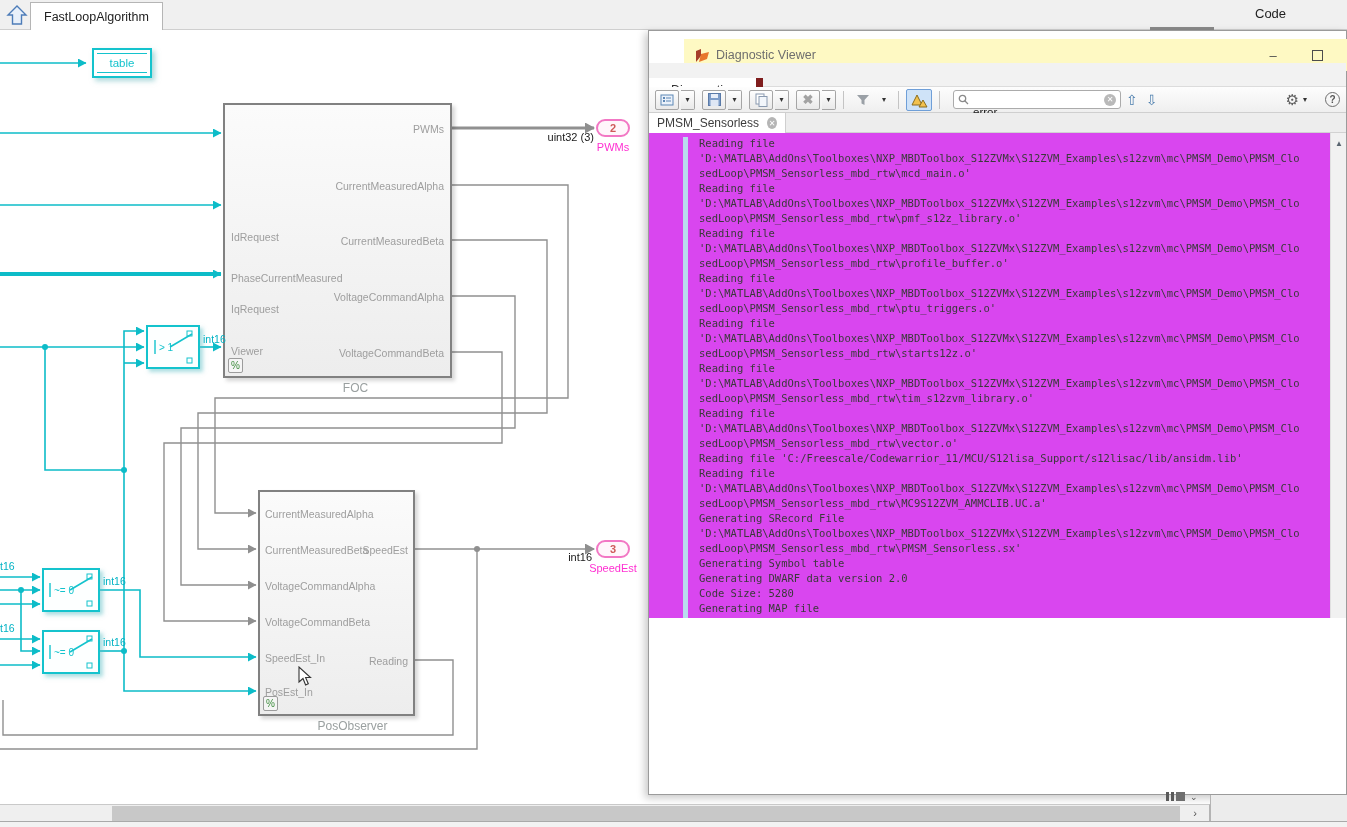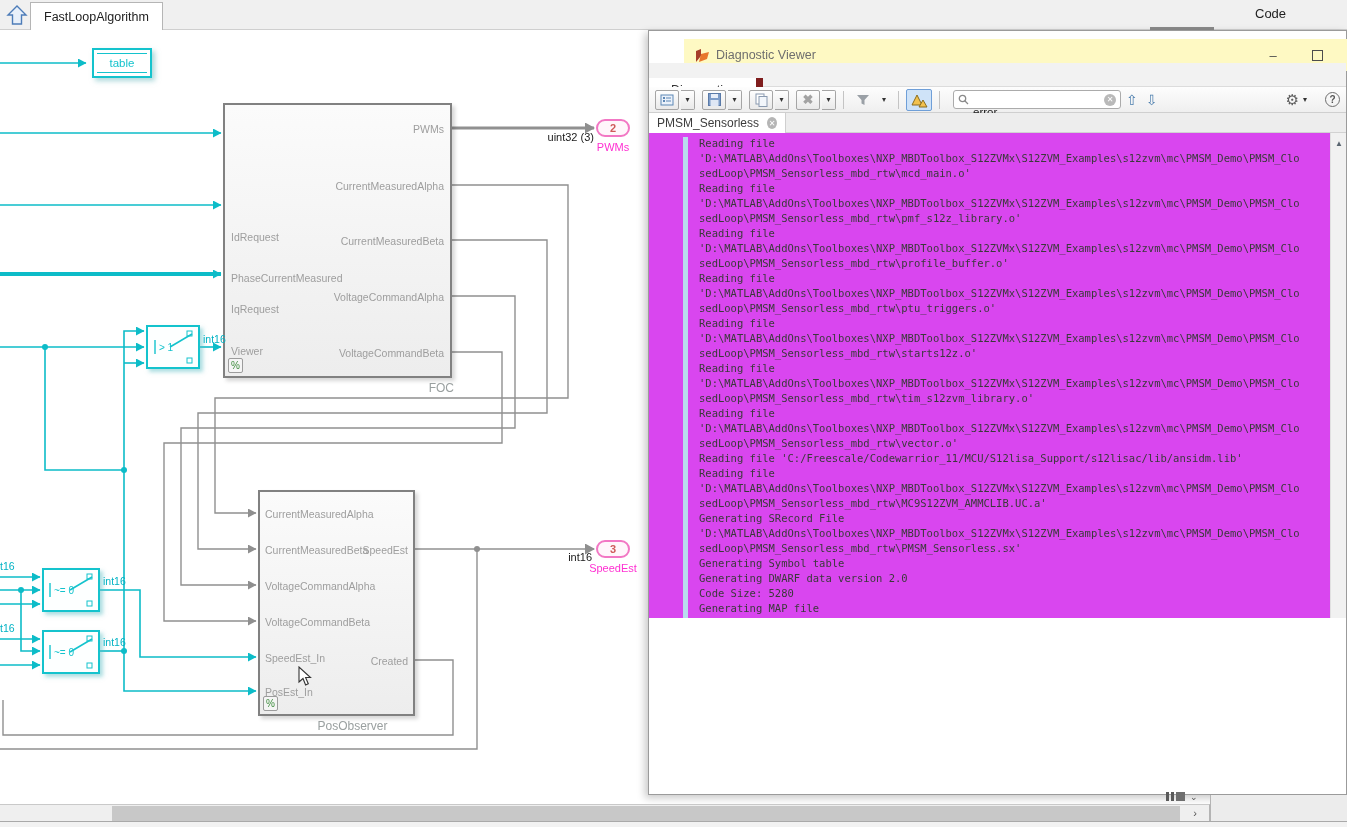--- a/index.html
+++ b/index.html
@@ -177,31 +177,31 @@
     <span class="portlab" style="left:6px; top:198px;">IqRequest</span>
     <span class="portlab" style="left:6px; top:167px;">PhaseCurrentMeasured</span>
     <span class="portlab" style="left:6px; top:240px;">Viewer</span>
     <span class="portlab r" style="right:6px; top:18px;">PWMs</span>
     <span class="portlab r" style="right:6px; top:75px;">CurrentMeasuredAlpha</span>
     <span class="portlab r" style="right:6px; top:130px;">CurrentMeasuredBeta</span>
     <span class="portlab r" style="right:6px; top:186px;">VoltageCommandAlpha</span>
     <span class="portlab r" style="right:6px; top:242px;">VoltageCommandBeta</span>
     <span class="badge">%</span>
   </div>
-  <div class="abs blkname" style="left:225px; top:381px; width:229px;text-align:right;">FOC</div>
+  <div class="abs blkname" style="left:241px; top:381px; width:229px;">FOC</div>
 
   <div class="abs blk" style="left:258px; top:490px; width:157px; height:226px;">
     <span class="portlab" style="left:5px; top:16px;">CurrentMeasuredAlpha</span>
     <span class="portlab" style="left:5px; top:52px;">CurrentMeasuredBeta</span>
     <span class="portlab" style="left:5px; top:88px;">VoltageCommandAlpha</span>
     <span class="portlab" style="left:5px; top:124px;">VoltageCommandBeta</span>
     <span class="portlab" style="left:5px; top:160px;">SpeedEst_In</span>
     <span class="portlab" style="left:5px; top:194px;">PosEst_In</span>
     <span class="portlab r" style="right:5px; top:52px;">SpeedEst</span>
-    <span class="portlab r" style="right:5px; top:163px;">Created</span>
+    <span class="portlab r" style="right:5px; top:163px;">Reading</span>
     <span class="badge">%</span>
   </div>
   <div class="abs blkname" style="left:274px; top:719px; width:157px;">PosObserver</div>
 
   <div class="abs switchblk" style="left:146px; top:325px; width:54px; height:44px;">
     <svg width="50" height="40">
       <line x1="22" y1="20" x2="44" y2="7" stroke="#14c3cd" stroke-width="1.6"></line>
       <rect x="39" y="4" width="5" height="5" fill="none" stroke="#14c3cd"></rect>
       <rect x="39" y="31" width="5" height="5" fill="none" stroke="#14c3cd"></rect>
       <line x1="7" y1="13" x2="7" y2="27" stroke="#14c3cd" stroke-width="1.4"></line>

